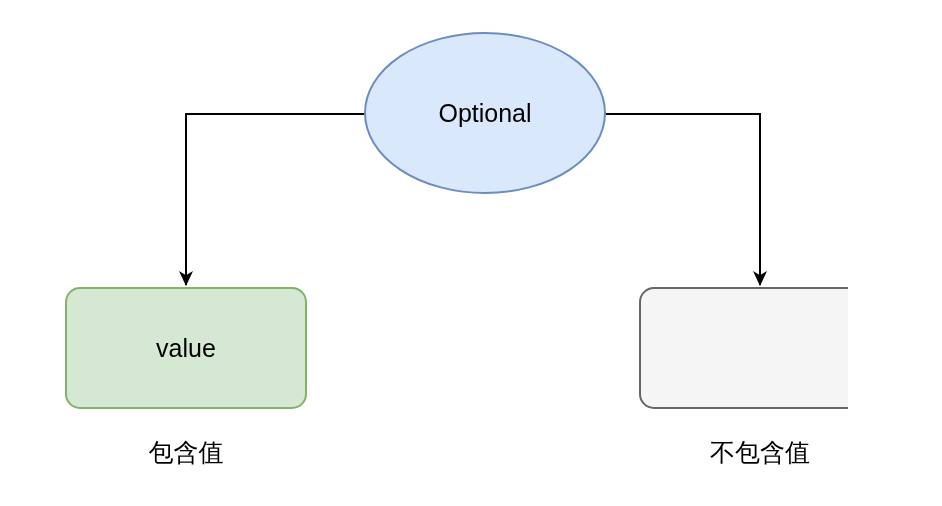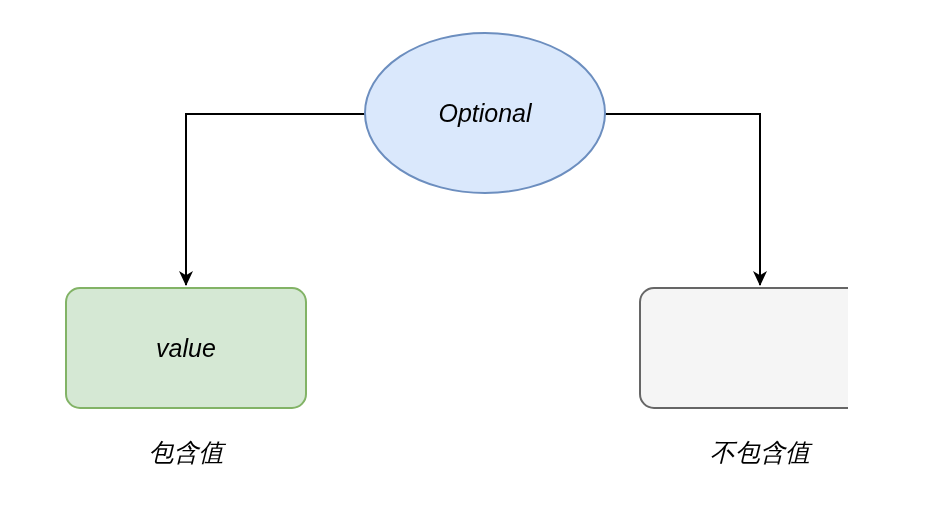--- a/index.html
+++ b/index.html
@@ -6,21 +6,20 @@
     margin: 0;
     padding: 0;
     background: #ffffff;
   }
   .page {
     position: relative;
     width: 848px;
     height: 506px;
     background: #ffffff;
     overflow: hidden;
-    font-style: italic;
   }
   svg.diagram {
     display: block;
     width: 942px;
     height: 506px;
   }
   .edge {
     fill: none;
     stroke-width: 2;
   }

